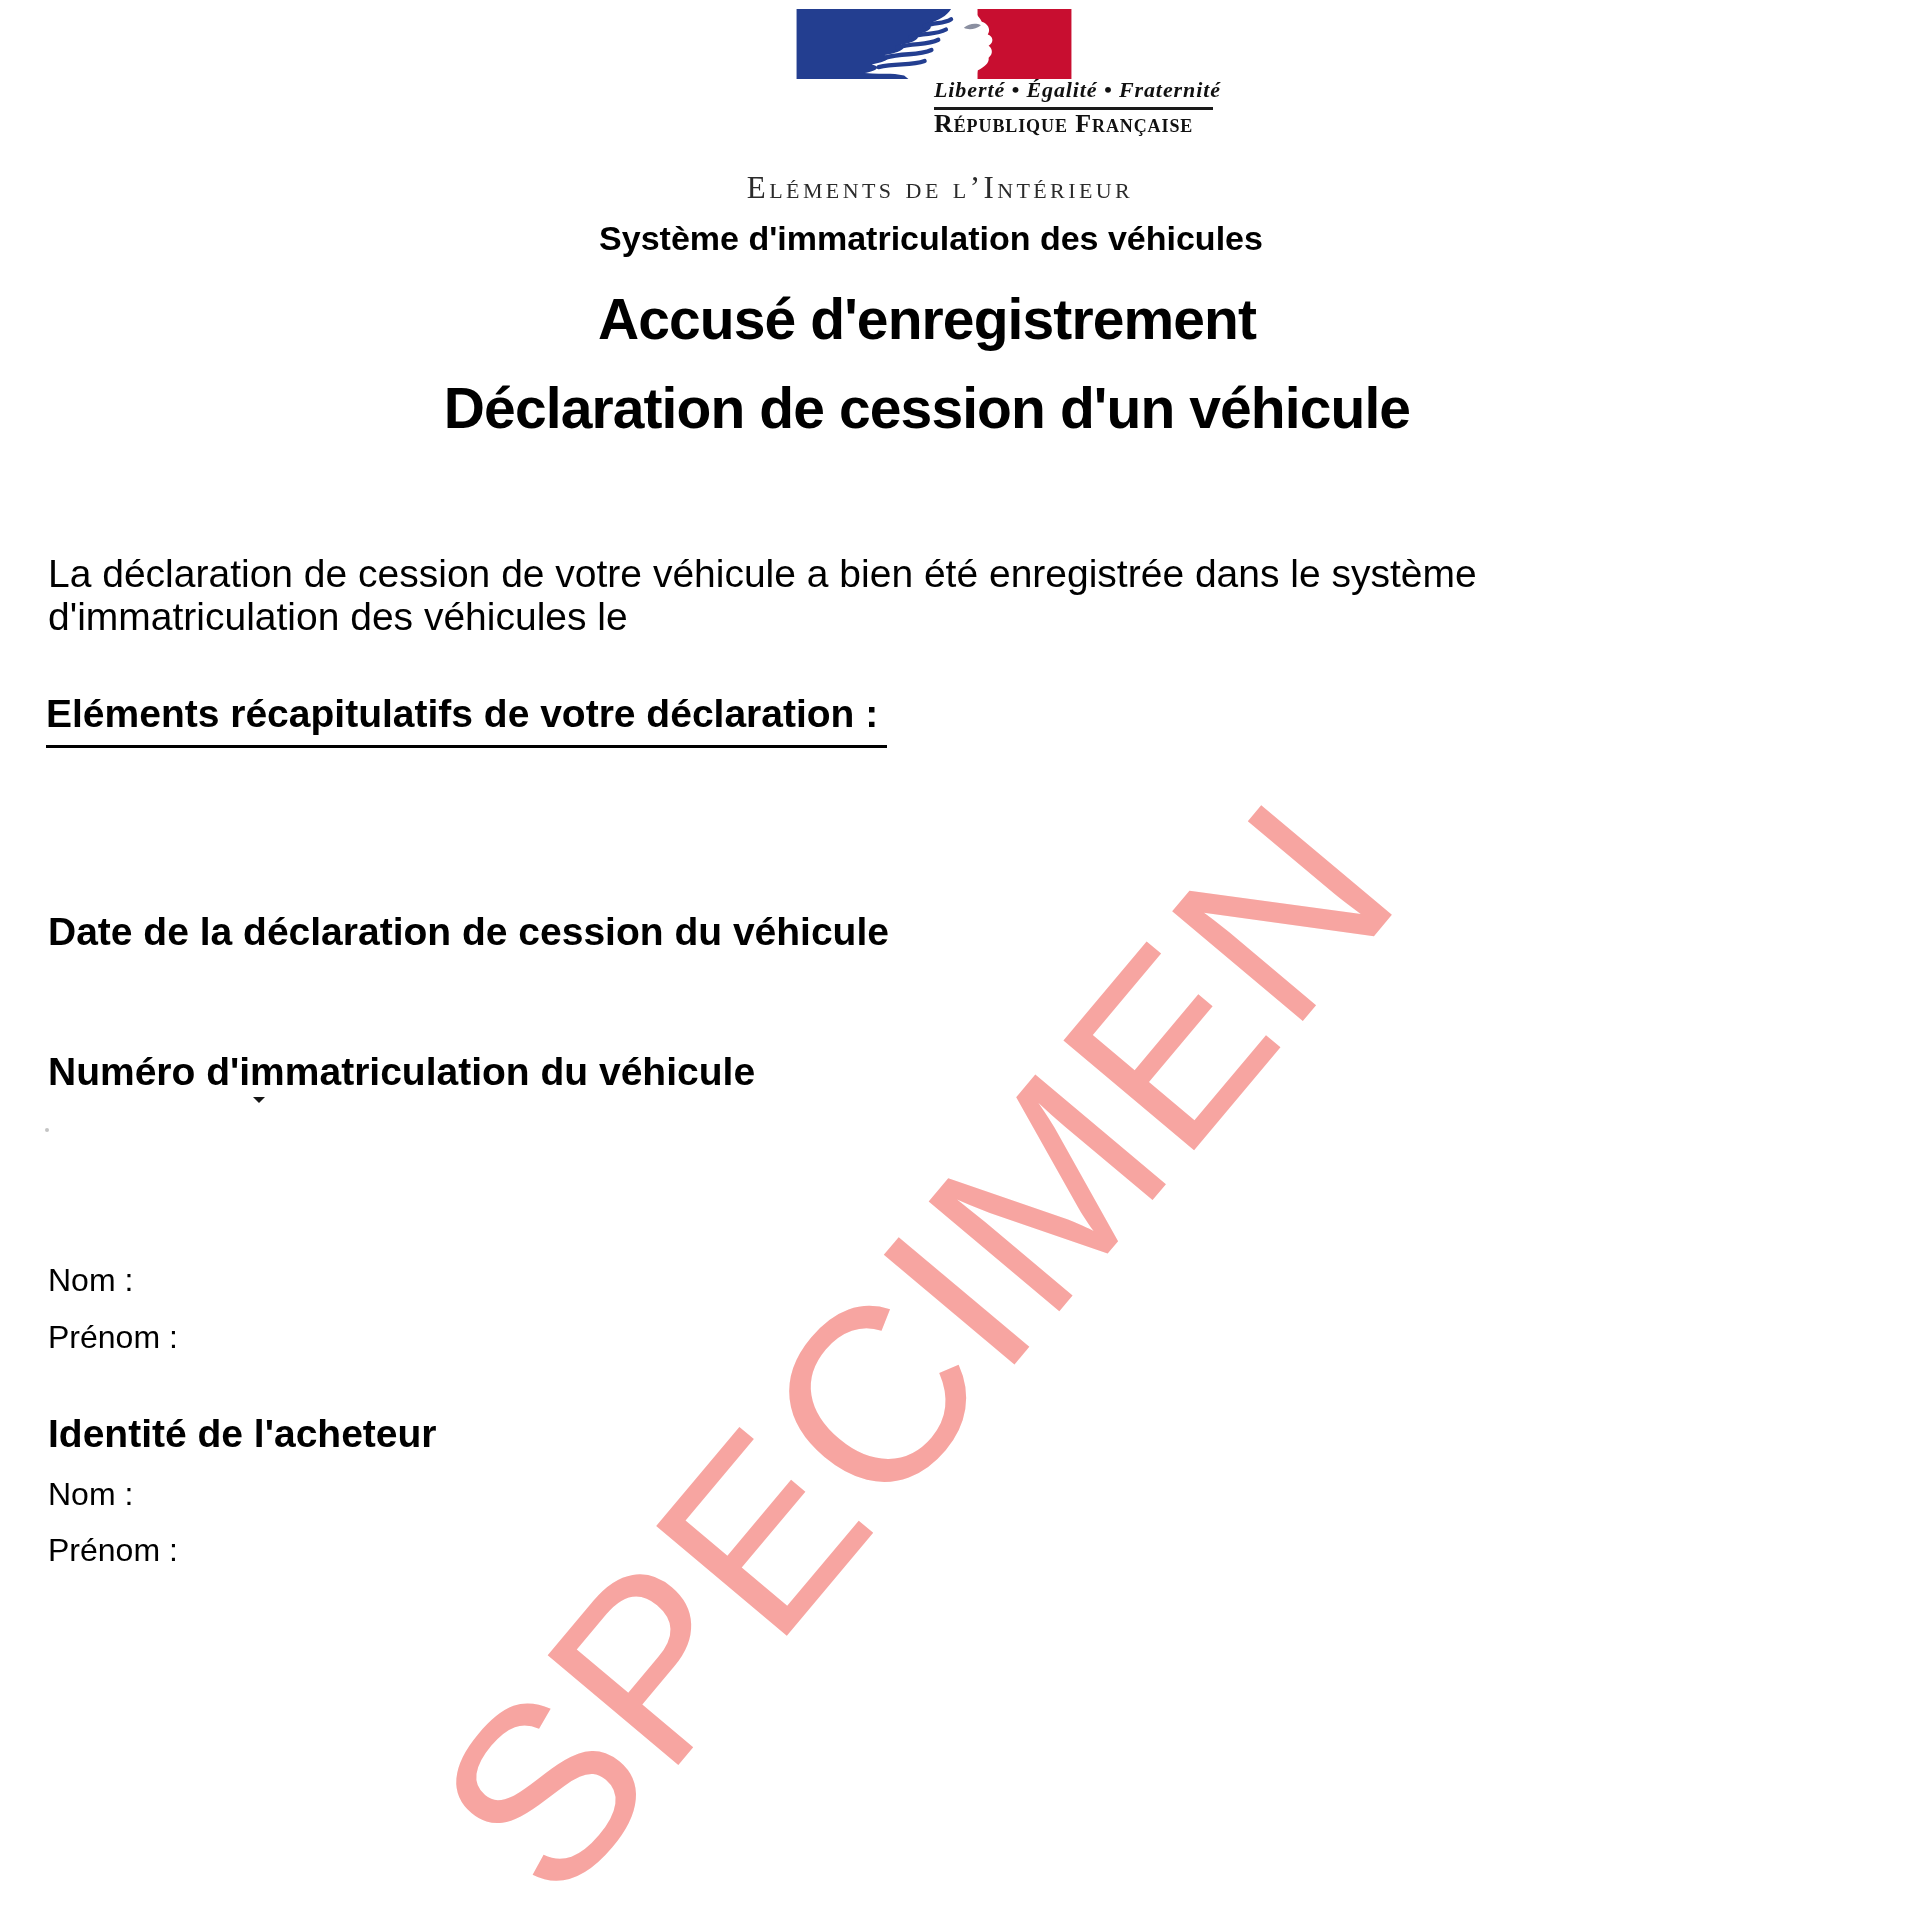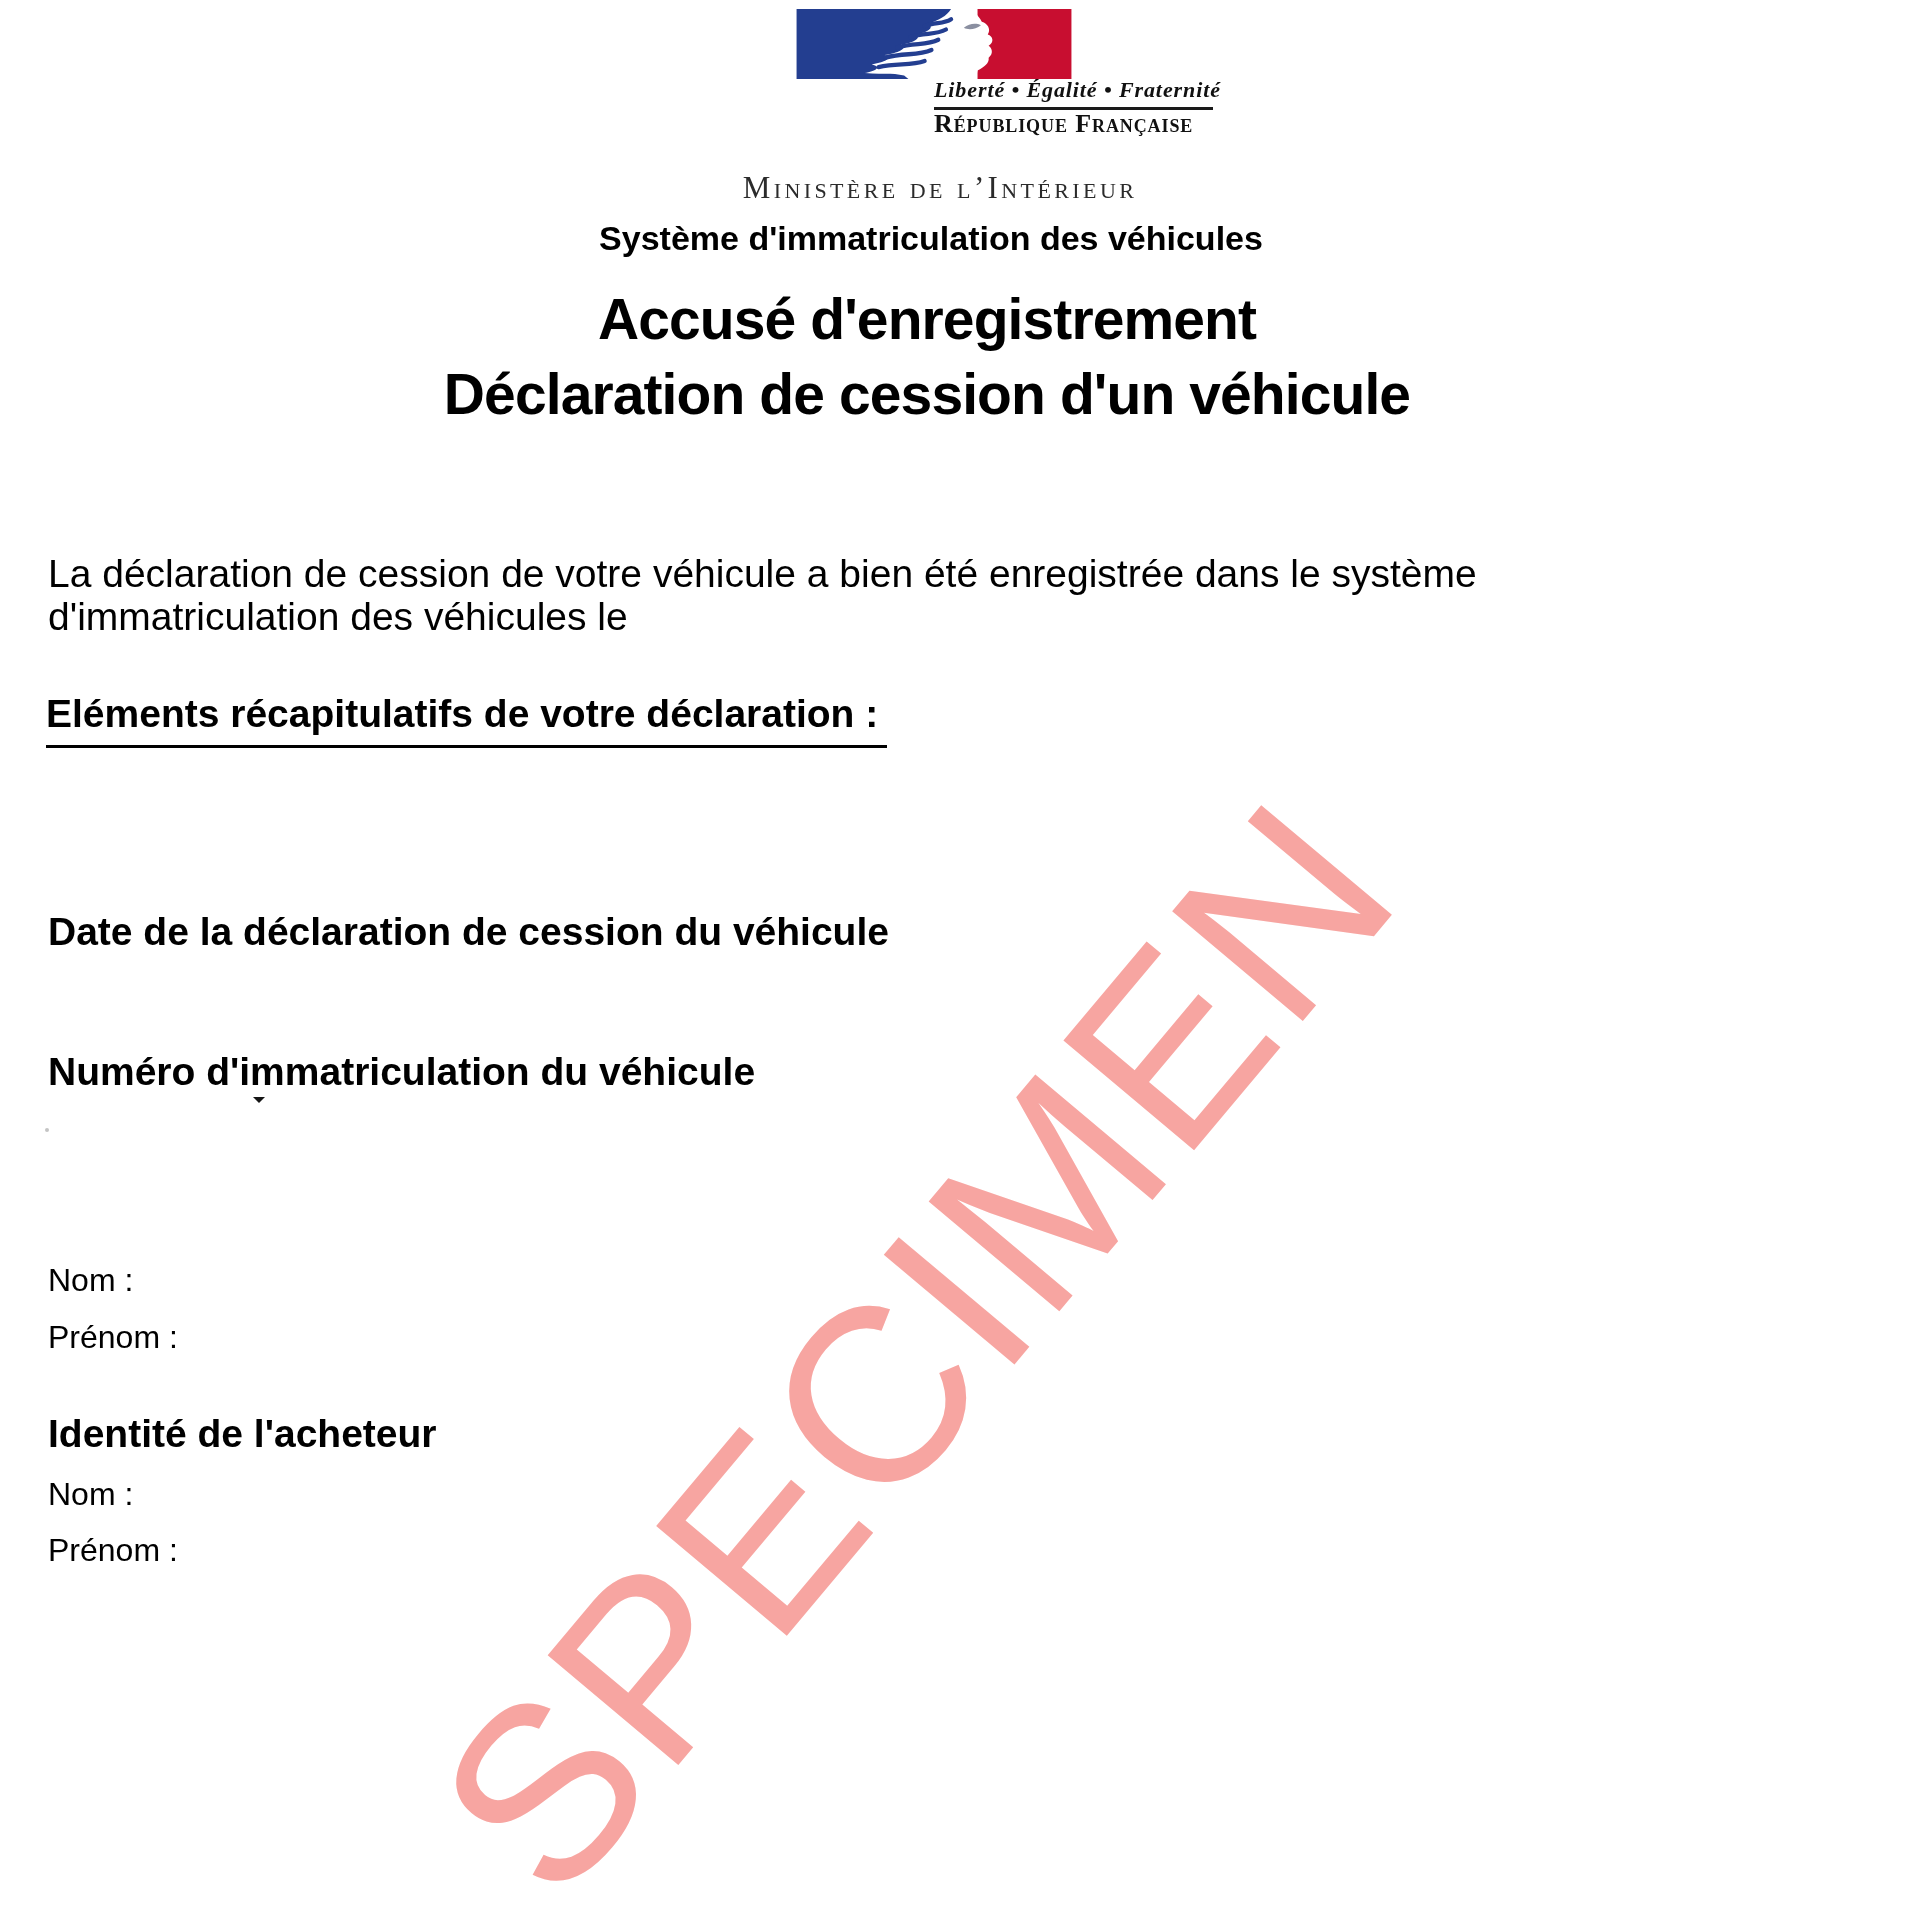--- a/index.html
+++ b/index.html
@@ -79,21 +79,21 @@
     line-height: 38px;
   }
   .title-line1 {
     top: 288px; left: 927px;
     font-weight: 700;
     font-size: 57px;
     line-height: 63px;
     letter-spacing: -0.9px;
   }
   .title-line2 {
-    top: 363px; left: 927px;
+    top: 377px; left: 927px;
     font-weight: 700;
     font-size: 57px;
     line-height: 63px;
     letter-spacing: -0.9px;
   }
 
   .intro {
     top: 552px; left: 48px;
     width: 1644px;
     font-size: 39px;
@@ -176,21 +176,21 @@
         <path d="M104,57 C126,51 142,55 158,48"></path>
         <path d="M96,68 C118,63 134,67 150,61"></path>
       </g>
       <path d="M196,22 C202,17 210,16 216,19 C210,24 201,25 196,22 Z" fill="#8A8FA0"></path>
     </svg>
 
     <div class="abs motto">Liberté • Égalité • Fraternité</div>
     <div class="abs logo-rule"></div>
     <div class="abs republic">République Française</div>
 
-    <div class="abs ministry centered" style="left:940px">Ministère de l’Intérieur</div>
+    <div class="abs ministry centered" style="left:940px">Eléments de l’Intérieur</div>
 
     <div class="abs system centered" style="left:931px">Système d'immatriculation des véhicules</div>
 
     <div class="abs title-line1 centered" style="left:927px">Accusé d'enregistrement</div>
     <div class="abs title-line2 centered" style="left:927px">Déclaration de cession d'un véhicule</div>
 
     <div class="abs intro">La déclaration de cession de votre véhicule a bien été enregistrée dans le système d'immatriculation des véhicules le</div>
 
     <div class="abs summary-heading">Eléments récapitulatifs de votre déclaration :</div>
 

